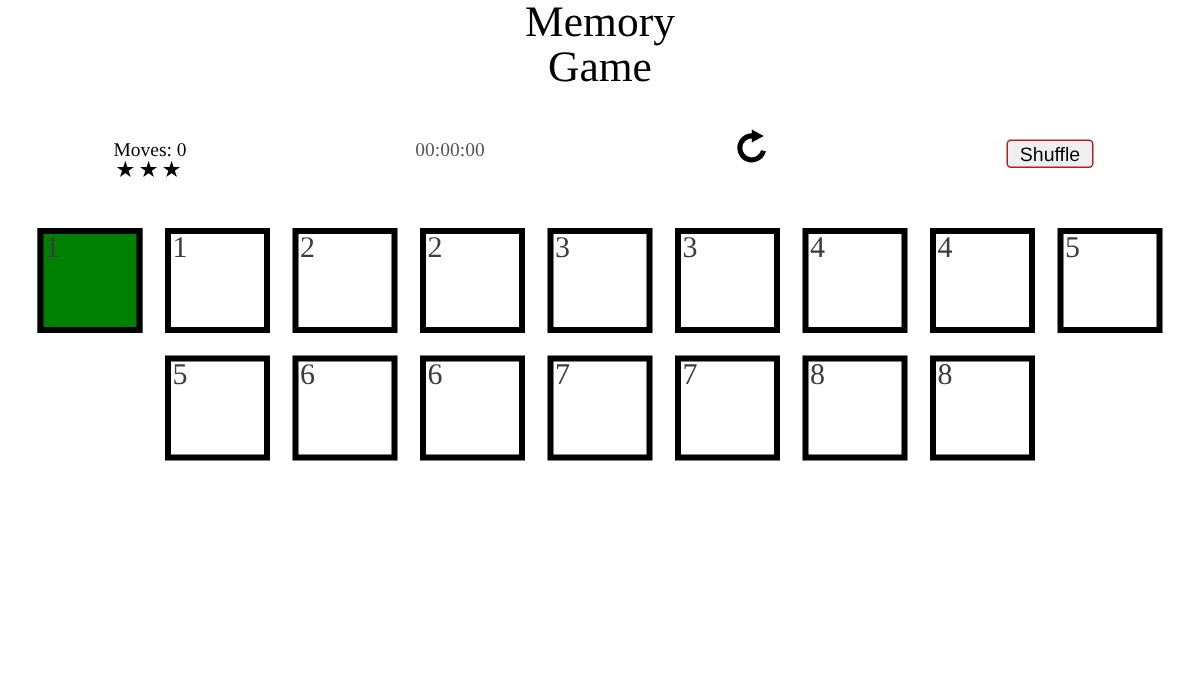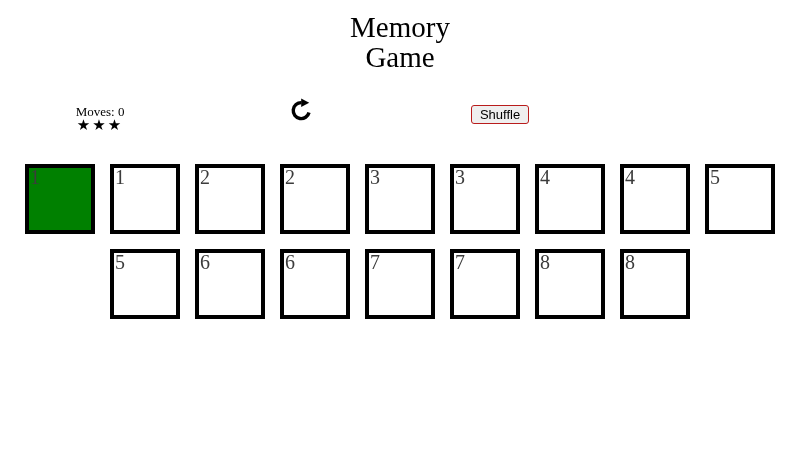--- a/index.html
+++ b/index.html
@@ -9,21 +9,21 @@
     width: 800px;
     height: 450px;
     background: #ffffff;
     font-family: "Liberation Serif", serif;
     overflow: hidden;
   }
 
   
   .title {
     width: 150px;
-    margin: 12px auto 0;
+    margin: 0 auto 0;
     text-align: center;
     font-size: 29px;
     line-height: 30px;
     font-weight: 400;
     color: #000;
   }
 
   
   .hud {
     margin-top: 33px;
@@ -113,20 +113,23 @@
 <body>
 
 <h1 class="title">Memory Game</h1>
 
 <div class="hud">
   <div class="hud-cell">
     <span class="moves-label">Moves: 0</span>
     <span class="stars">★★★</span>
   </div>
   <div class="hud-cell">
+    <span class="timer">00:00:00</span>
+  </div>
+  <div class="hud-cell">
     <button class="refresh-btn" aria-label="restart">
       <span style="display:flex;">
         <svg width="25" height="25" viewBox="0 0 25 25">
           <path d="M 13.5 4.6 A 8 8 0 1 0 21 14.5" fill="none" stroke="#000" stroke-width="3.4"></path>
           <polygon points="13.2,0.4 13.2,9 21.2,4.7" fill="#000"></polygon>
         </svg>
       </span>
     </button>
   </div>
   <div class="hud-cell">

